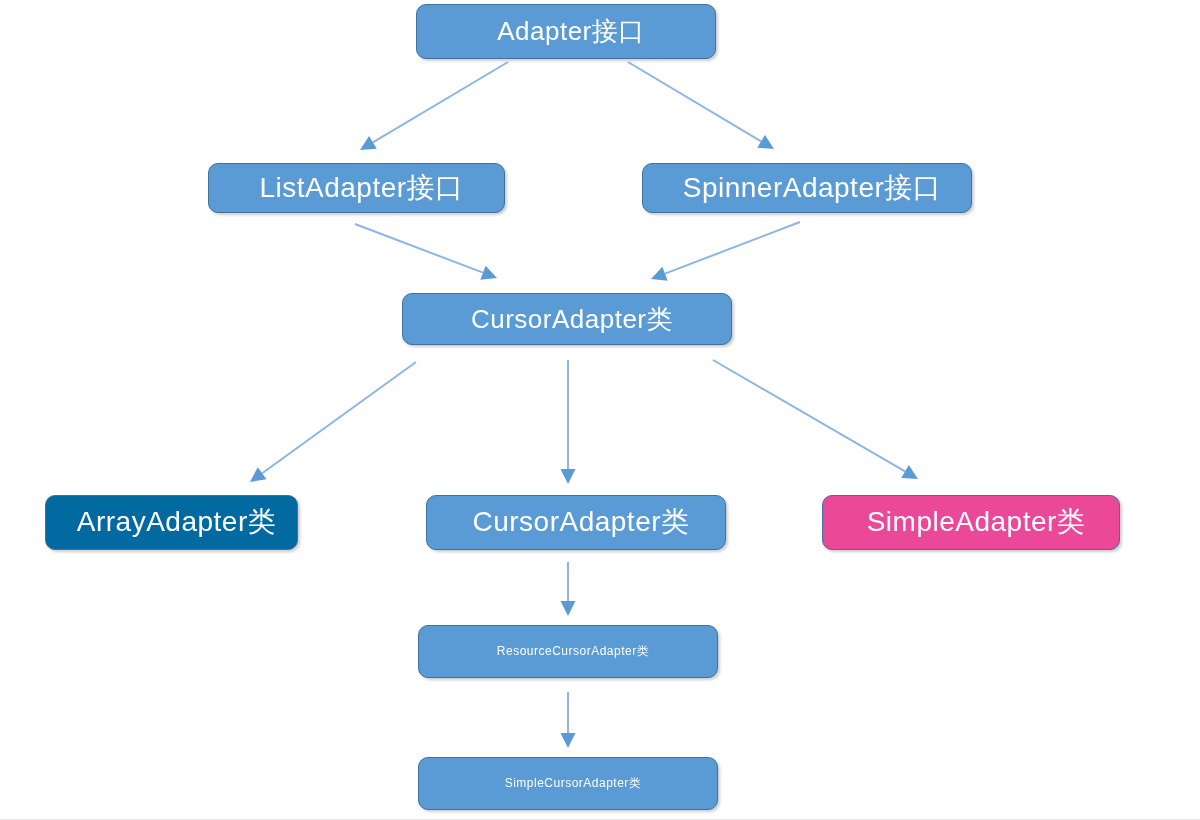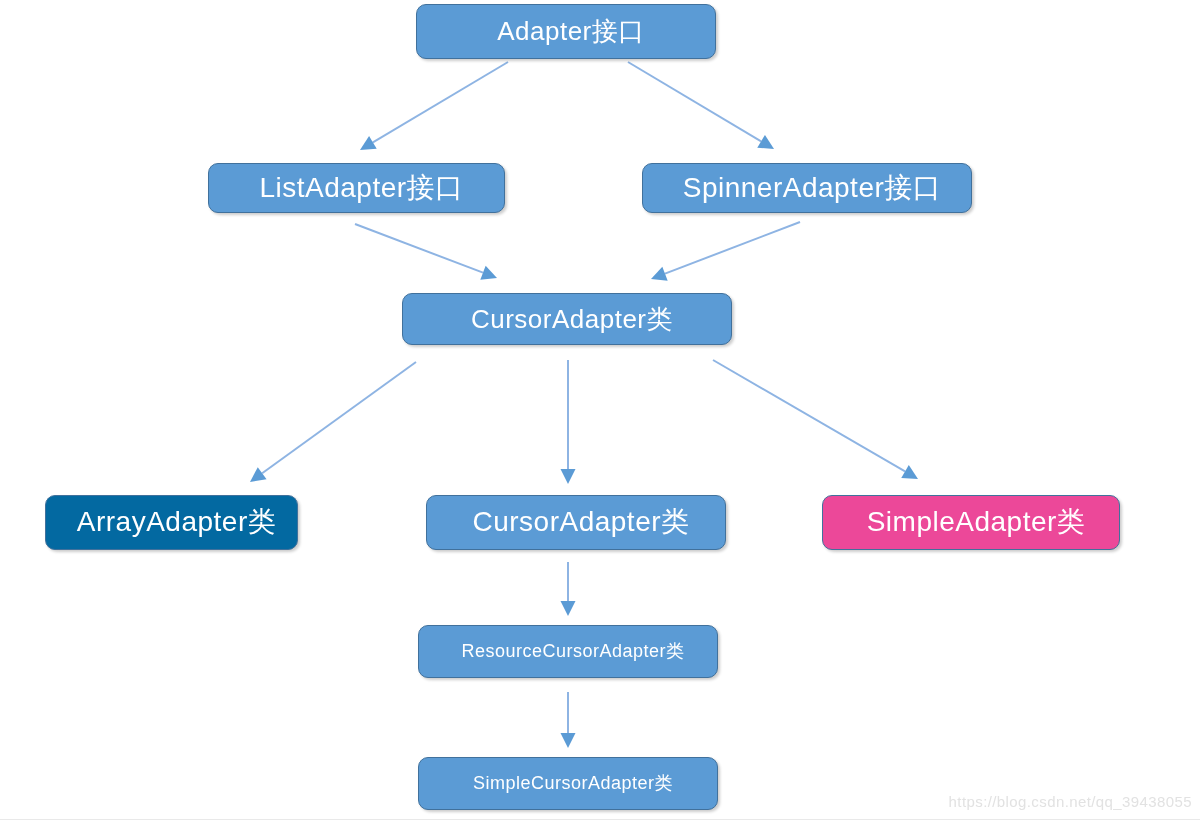--- a/index.html
+++ b/index.html
@@ -42,21 +42,21 @@
     user-select: none;
     padding-left: 10px;
   }
   .node-label {
     display: block;
     line-height: 1.1;
     white-space: nowrap;
   }
   .size-lg .node-label { font-size: 26px; }
   .size-md .node-label { font-size: 28px; }
-  .size-sm .node-label { font-size: 18px; }
+  .size-sm .node-label { font-size: 12px; }
 
   .watermark {
     position: absolute;
     right: 8px;
     bottom: 10px;
     font-size: 15px;
     color: #e2e2e2;
     letter-spacing: 0.4px;
     white-space: nowrap;
     z-index: 3;
@@ -140,14 +140,13 @@
       <div class="node size-sm" style="left: 418px; top: 625px; width: 300px; height: 53px; background: rgb(91, 155, 213); border-color: rgb(65, 113, 156); color: rgb(255, 255, 255);">
         <span class="node-label">ResourceCursorAdapter类</span>
       </div>
       <div class="node size-sm" style="left: 418px; top: 757px; width: 300px; height: 53px; background: rgb(91, 155, 213); border-color: rgb(65, 113, 156); color: rgb(255, 255, 255);">
         <span class="node-label">SimpleCursorAdapter类</span>
       </div>
     </div>
 
   <div class="baseline"></div>
 
-  <div class="watermark">https://blog.csdn.net/qq_39438055</div>
 </div>
 
 </body></html>

